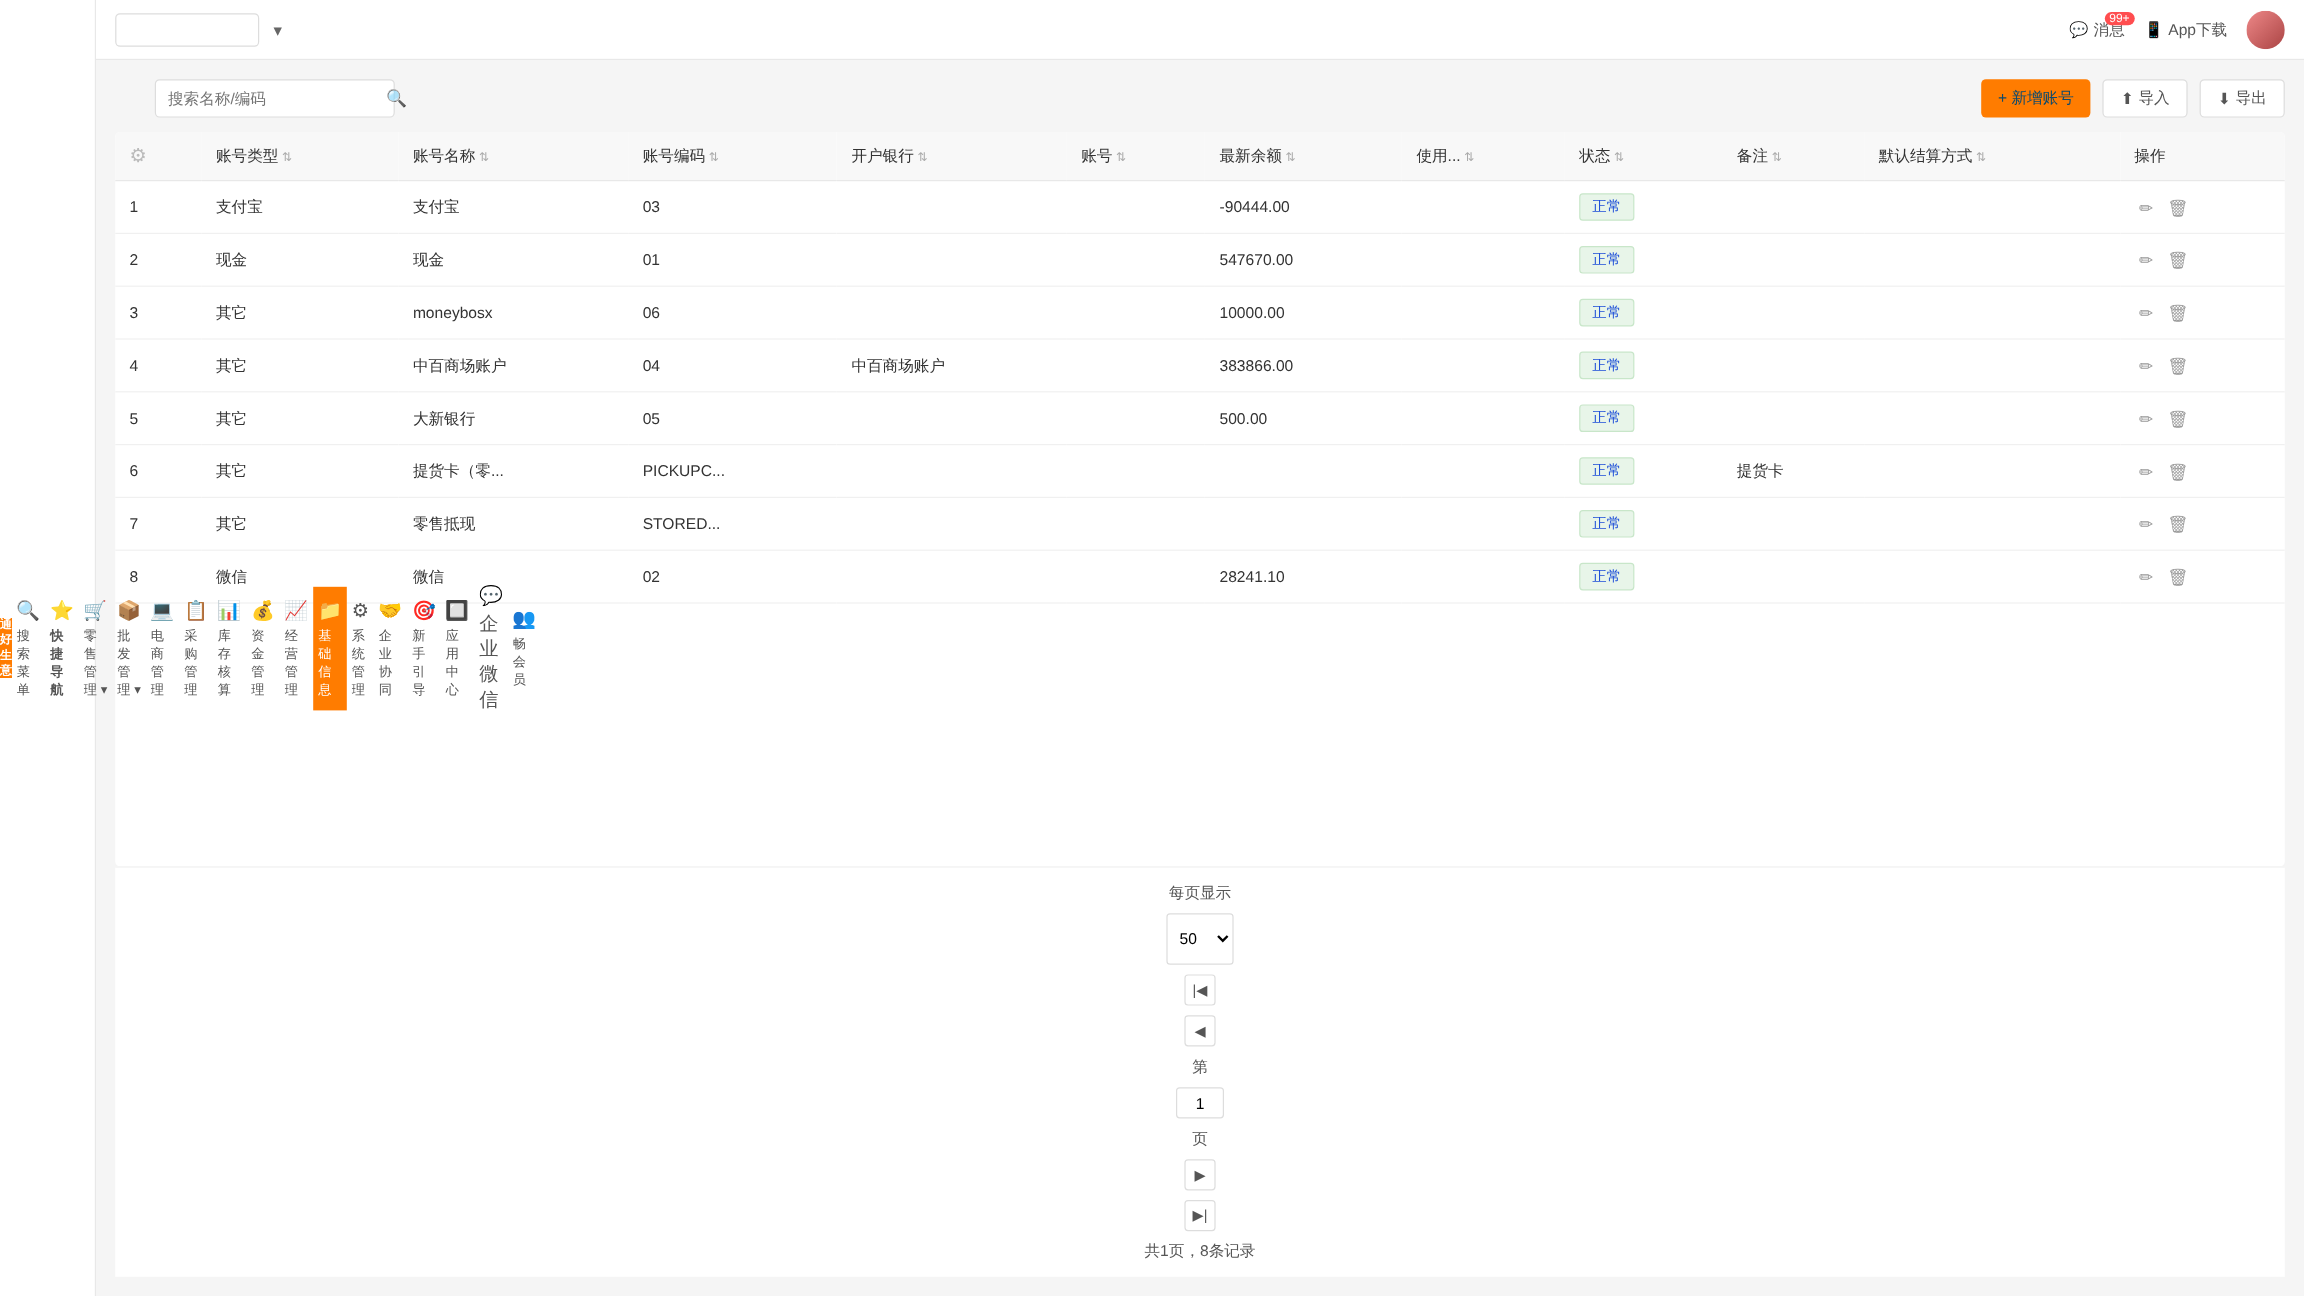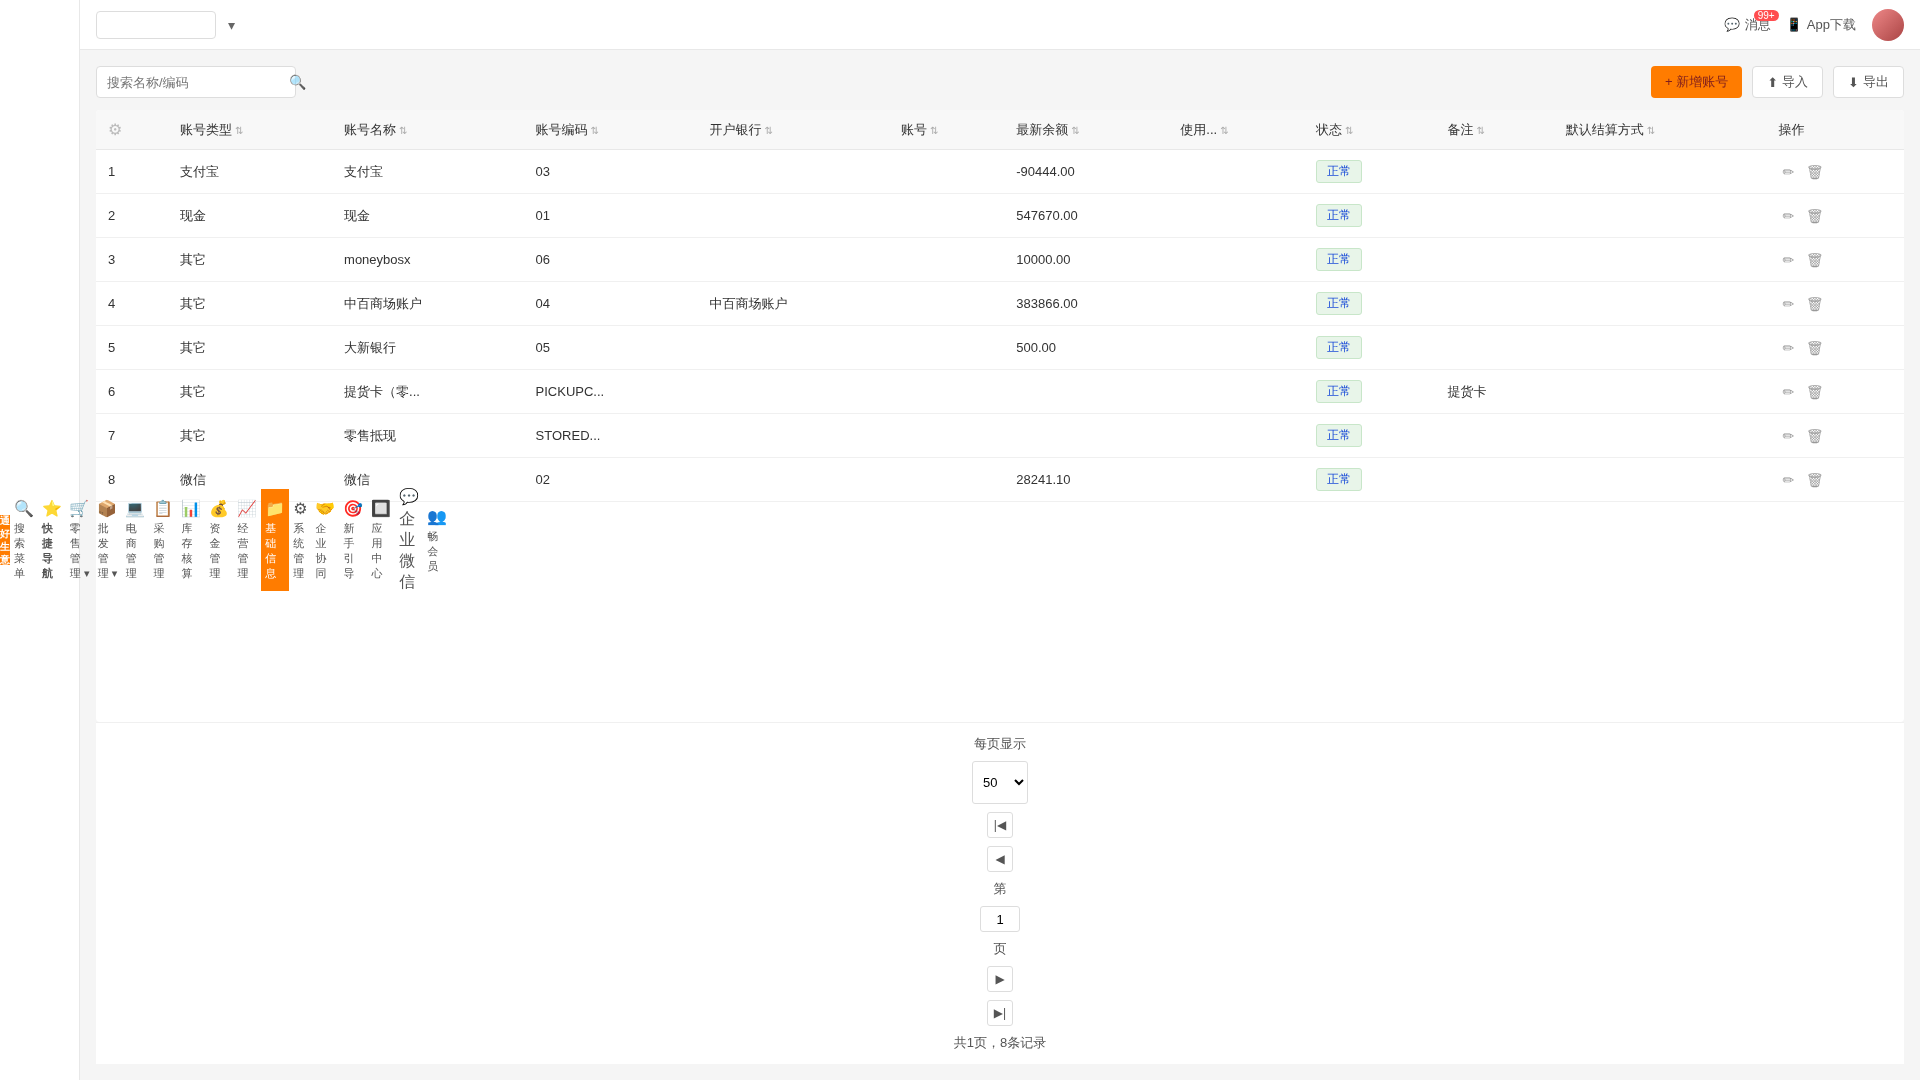--- a/index.html
+++ b/index.html
@@ -125,38 +125,39 @@
       display: flex;
       flex-direction: column;
     }
 
     
     .toolbar {
       display: flex;
       align-items: center;
       justify-content: space-between;
       margin-bottom: 12px;
+      margin-left: 33px;
     }
     .search-box {
       display: flex;
       align-items: center;
       background: #fff;
       border: 1px solid #ddd;
       border-radius: 4px;
       padding: 0 10px;
       height: 32px;
       width: 200px;
       gap: 6px;
     }
     .search-input { border: none; outline: none; font-size: 13px; flex: 1; color: #999; }
     .search-icon { color: #aaa; font-size: 14px; }
     .toolbar-right { display: flex; gap: 10px; }
     .btn-primary {
       height: 32px; padding: 0 14px;
-      background: #ff7c00; color: #7f1d1d;
+      background: #ff7c00; color: #0c4a6e;
       border: none; border-radius: 4px; cursor: pointer;
       font-size: 13px; display: flex; align-items: center; gap: 4px;
     }
     .btn-default {
       height: 32px; padding: 0 14px;
       background: #fff; color: #555;
       border: 1px solid #ddd; border-radius: 4px; cursor: pointer;
       font-size: 13px; display: flex; align-items: center; gap: 4px;
     }
 

